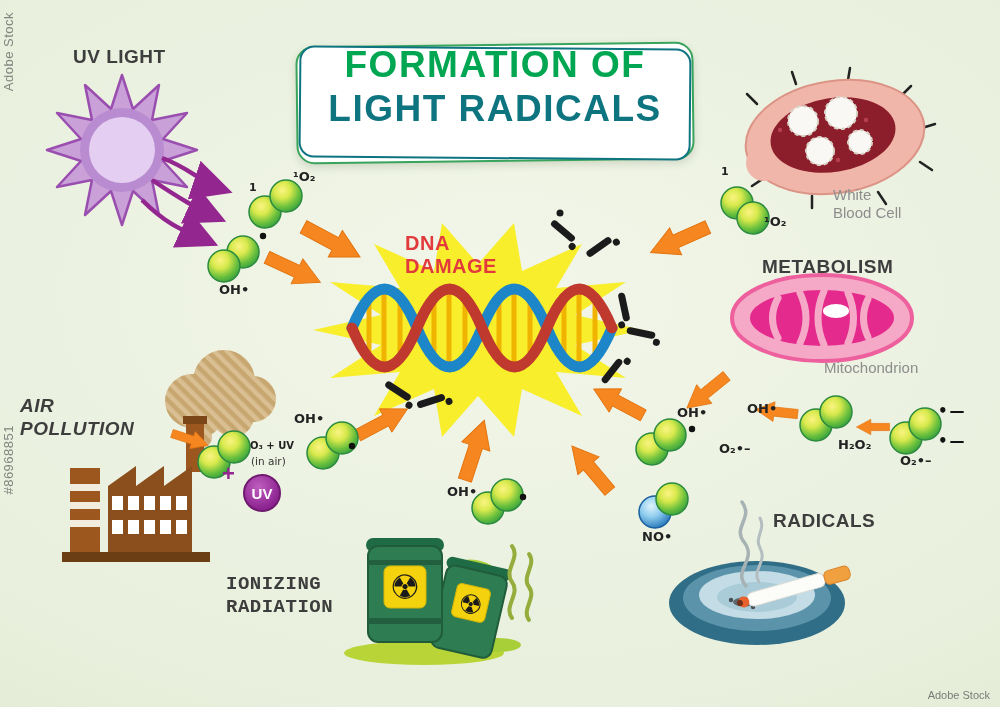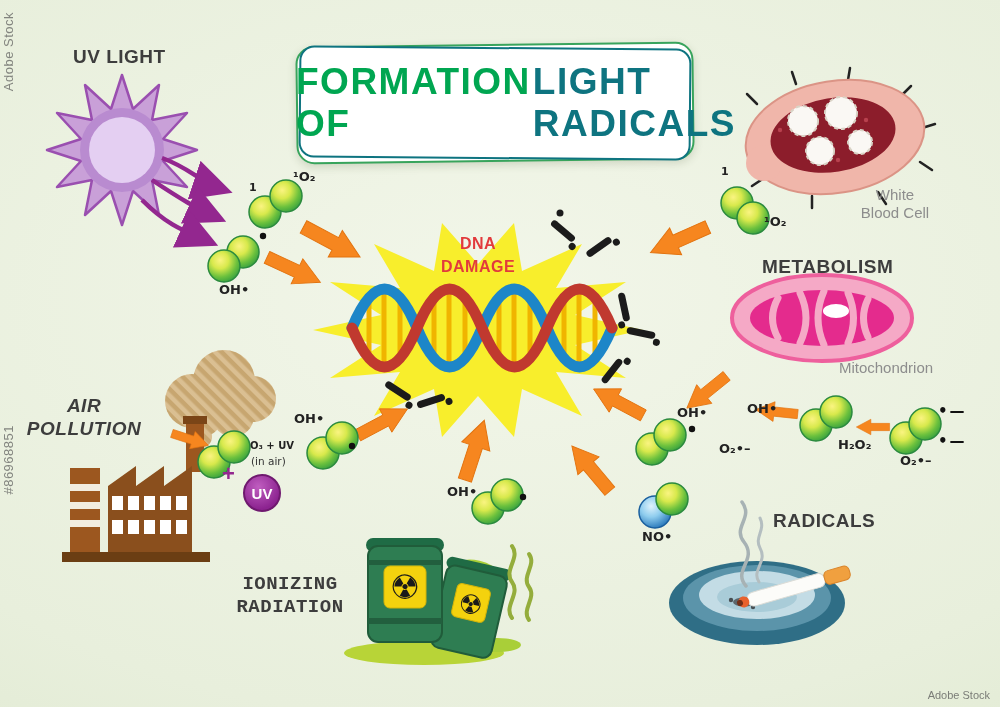--- a/index.html
+++ b/index.html
@@ -4,33 +4,33 @@
 <style>
   * { margin:0; padding:0; box-sizing:border-box; }
   body { background:#ffffff; font-family:"Liberation Sans", sans-serif; }
   .canvas {
     position:relative; width:1000px; height:707px; overflow:hidden;
     background: radial-gradient(ellipse 130% 110% at 50% 42%, #f2f6e9 0%, #e8efdc 55%, #d9e5c8 100%);
   }
   svg.art { position:absolute; left:0; top:0; }
   .abs { position:absolute; }
   .lbl { font-weight:bold; font-size:19px; color:#3d3d3d; letter-spacing:.5px; line-height:23px; }
-  .center { text-align:center; }
+  .center { }
   .cap { font-size:15px; color:#8d8d8d; line-height:18px; }
   .mol { font-family:"DejaVu Sans", sans-serif; font-size:13px; font-weight:600; color:#222; white-space:nowrap; }
   .mol-sm { font-size:11px; }
   .mol-xs { font-size:10.5px; font-weight:400; color:#333; }
-  .dna-lbl { font-weight:bold; font-size:16px; line-height:23px; color:#e23a3c; letter-spacing:.5px; }
+  .dna-lbl { font-weight:bold; font-size:20px; line-height:23px; color:#e23a3c; letter-spacing:.5px; }
   .dotdash { font-family:"DejaVu Sans",sans-serif; font-size:15px; font-weight:bold; color:#111; letter-spacing:2px; }
   
   .title-box { left:296px; top:44px; width:398px; height:118px; }
   .tb-border { position:absolute; background:#ffffff; border-radius:18px; }
   .tb1 { left:0; top:0; right:0; bottom:0; border:2.5px solid #38a45c; transform:rotate(-.7deg); box-shadow:0 3px 8px rgba(60,80,40,.18); }
   .tb2 { left:3px; top:3px; right:3px; bottom:3px; border:2.5px solid #0e7480; border-radius:15px; transform:rotate(.5deg); }
-  .tb-text { position:absolute; left:0; top:0; right:0; bottom:0; display:flex; align-items:center; justify-content:space-between; gap:2px; }
+  .tb-text { position:absolute; left:0; top:0; right:0; bottom:0; display:flex; flex-direction:column; align-items:center; justify-content:flex-start; gap:2px; }
   .tl1 { font-size:37px; font-weight:bold; color:#00a651; letter-spacing:1.5px; }
   .tl2 { font-size:37px; font-weight:bold; color:#0e7480; letter-spacing:1.5px; }
   
   .uv-badge { left:243px; top:474px; width:38px; height:38px; border-radius:50%;
     background: radial-gradient(circle at 40% 32%, #c05ec0, #8c2390 72%);
     border:2px solid #6f196f; color:#fff; font-weight:bold; font-size:15px;
     display:flex; align-items:center; justify-content:center;text-align:right; }
   .plus { left:222px; top:461px; font-size:22px; font-weight:bold; color:#93278f; }
   
   .wm-v { position:absolute; left:1px; writing-mode:vertical-rl; transform:rotate(180deg);

